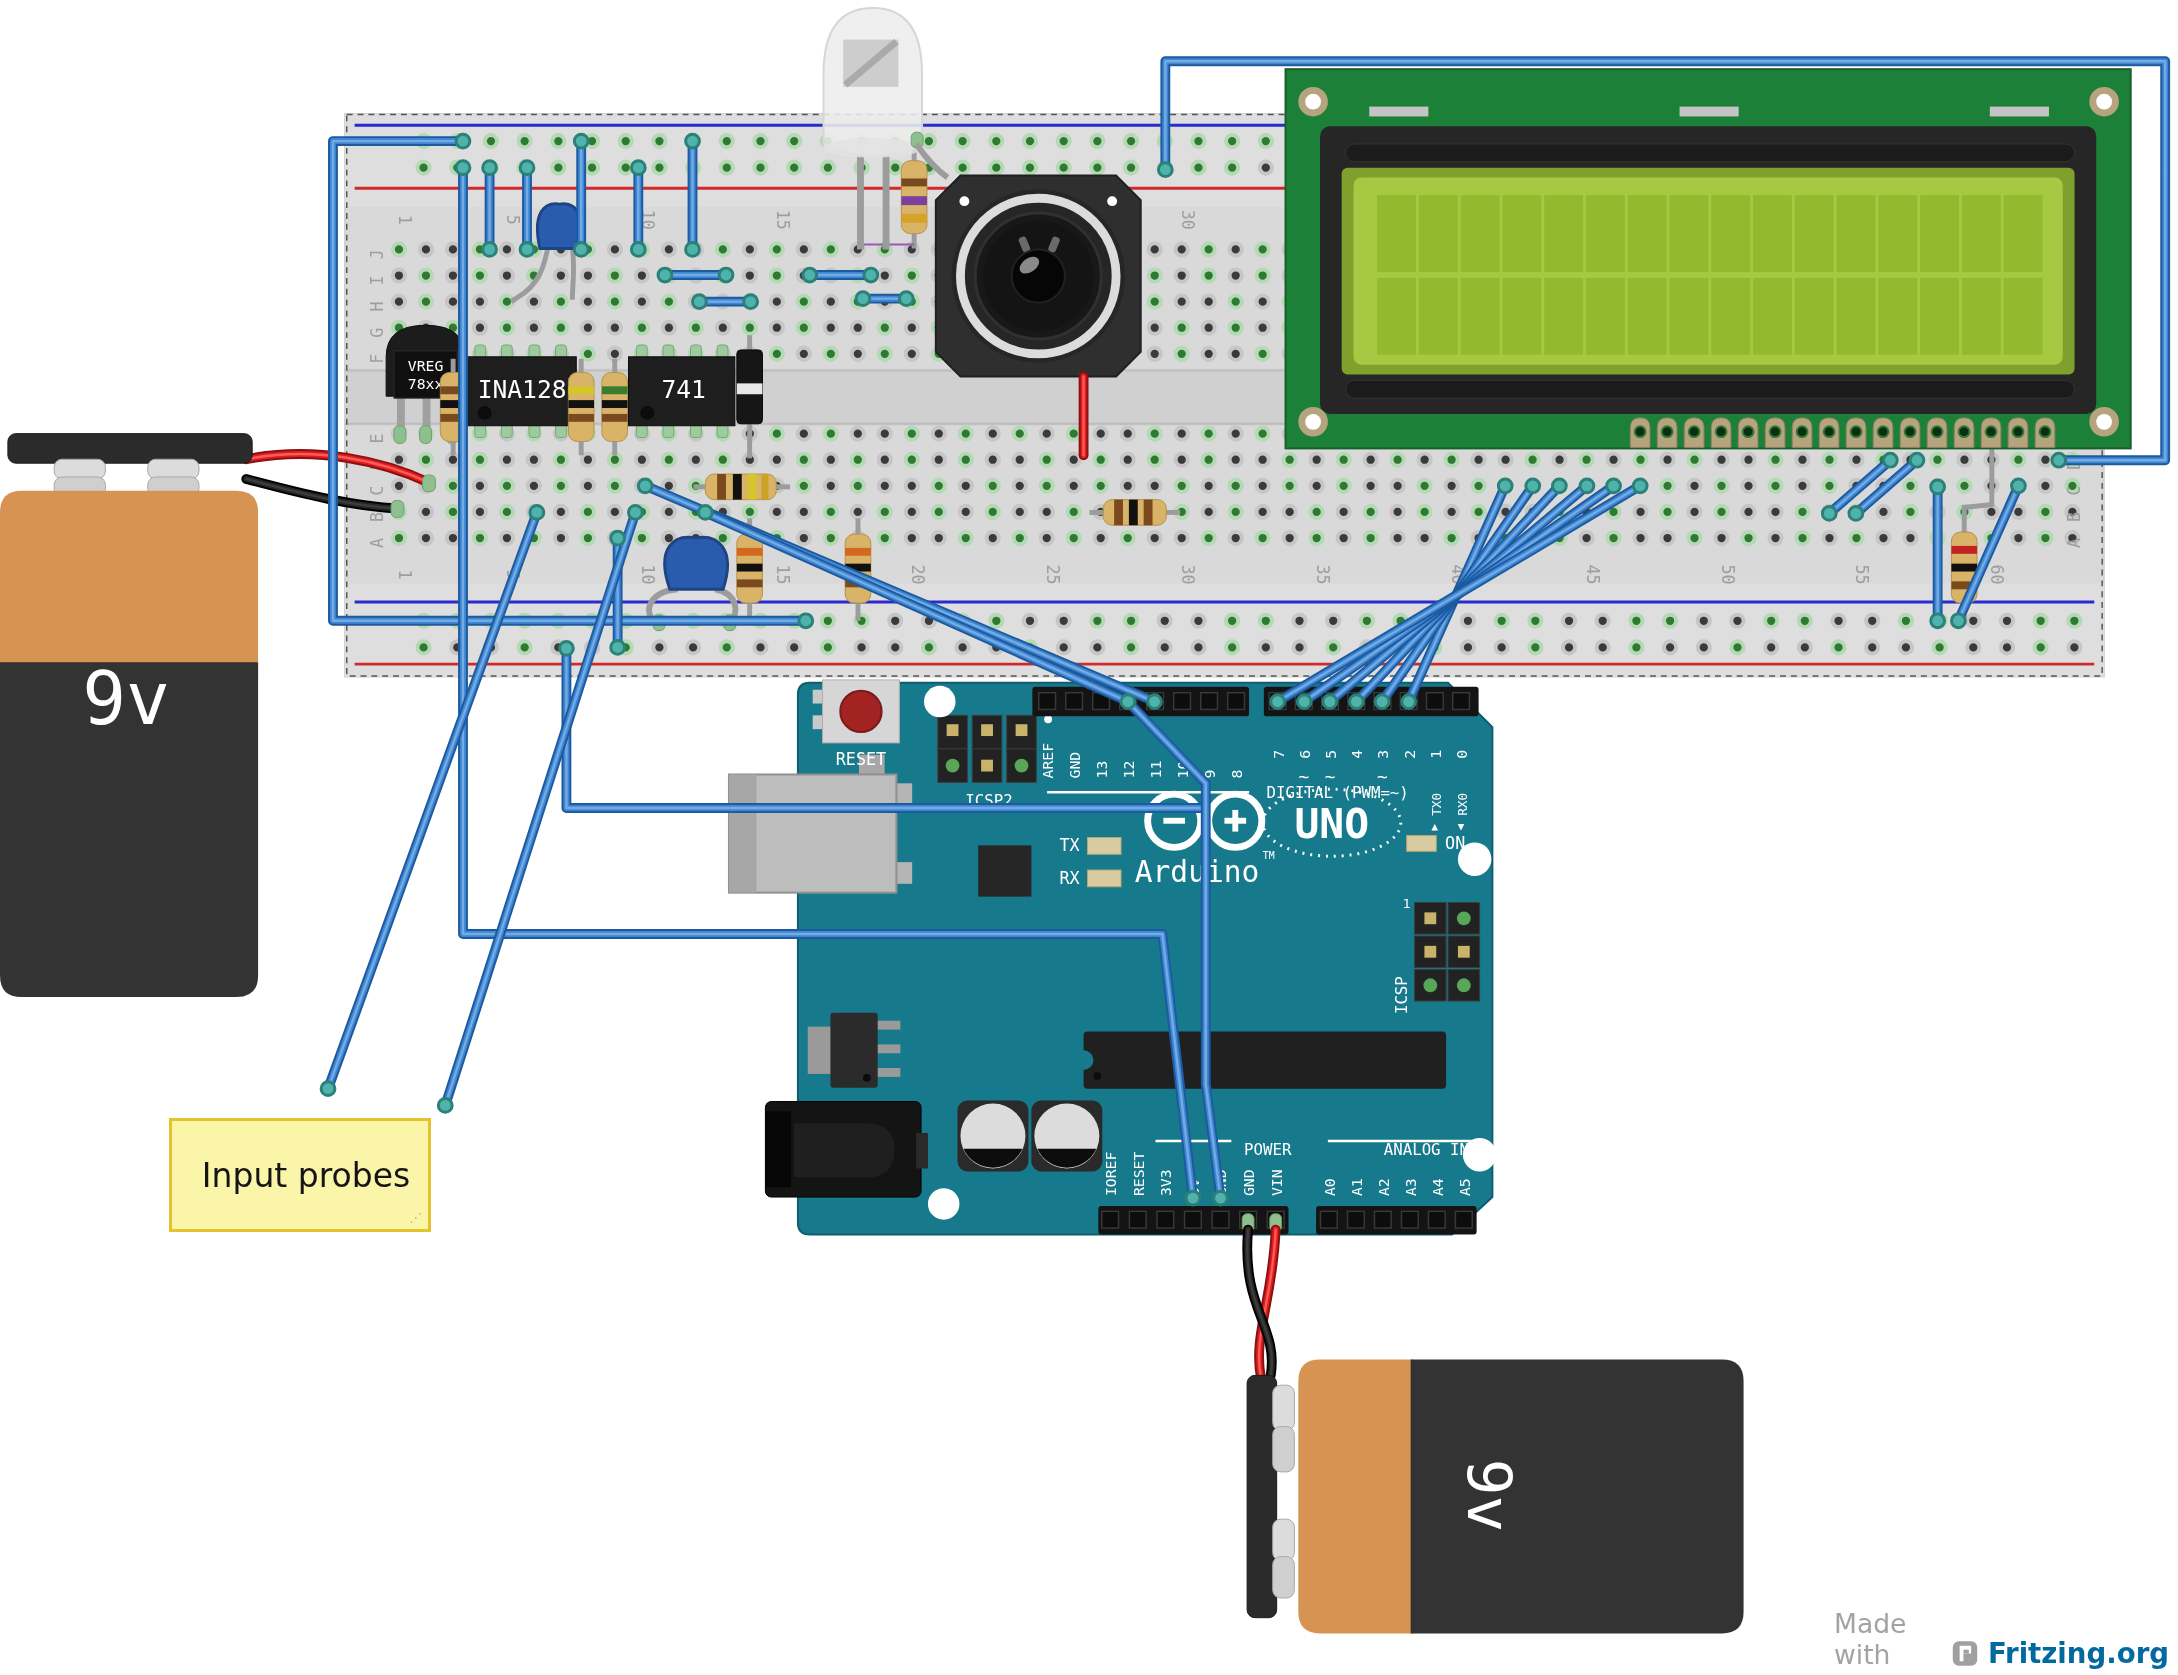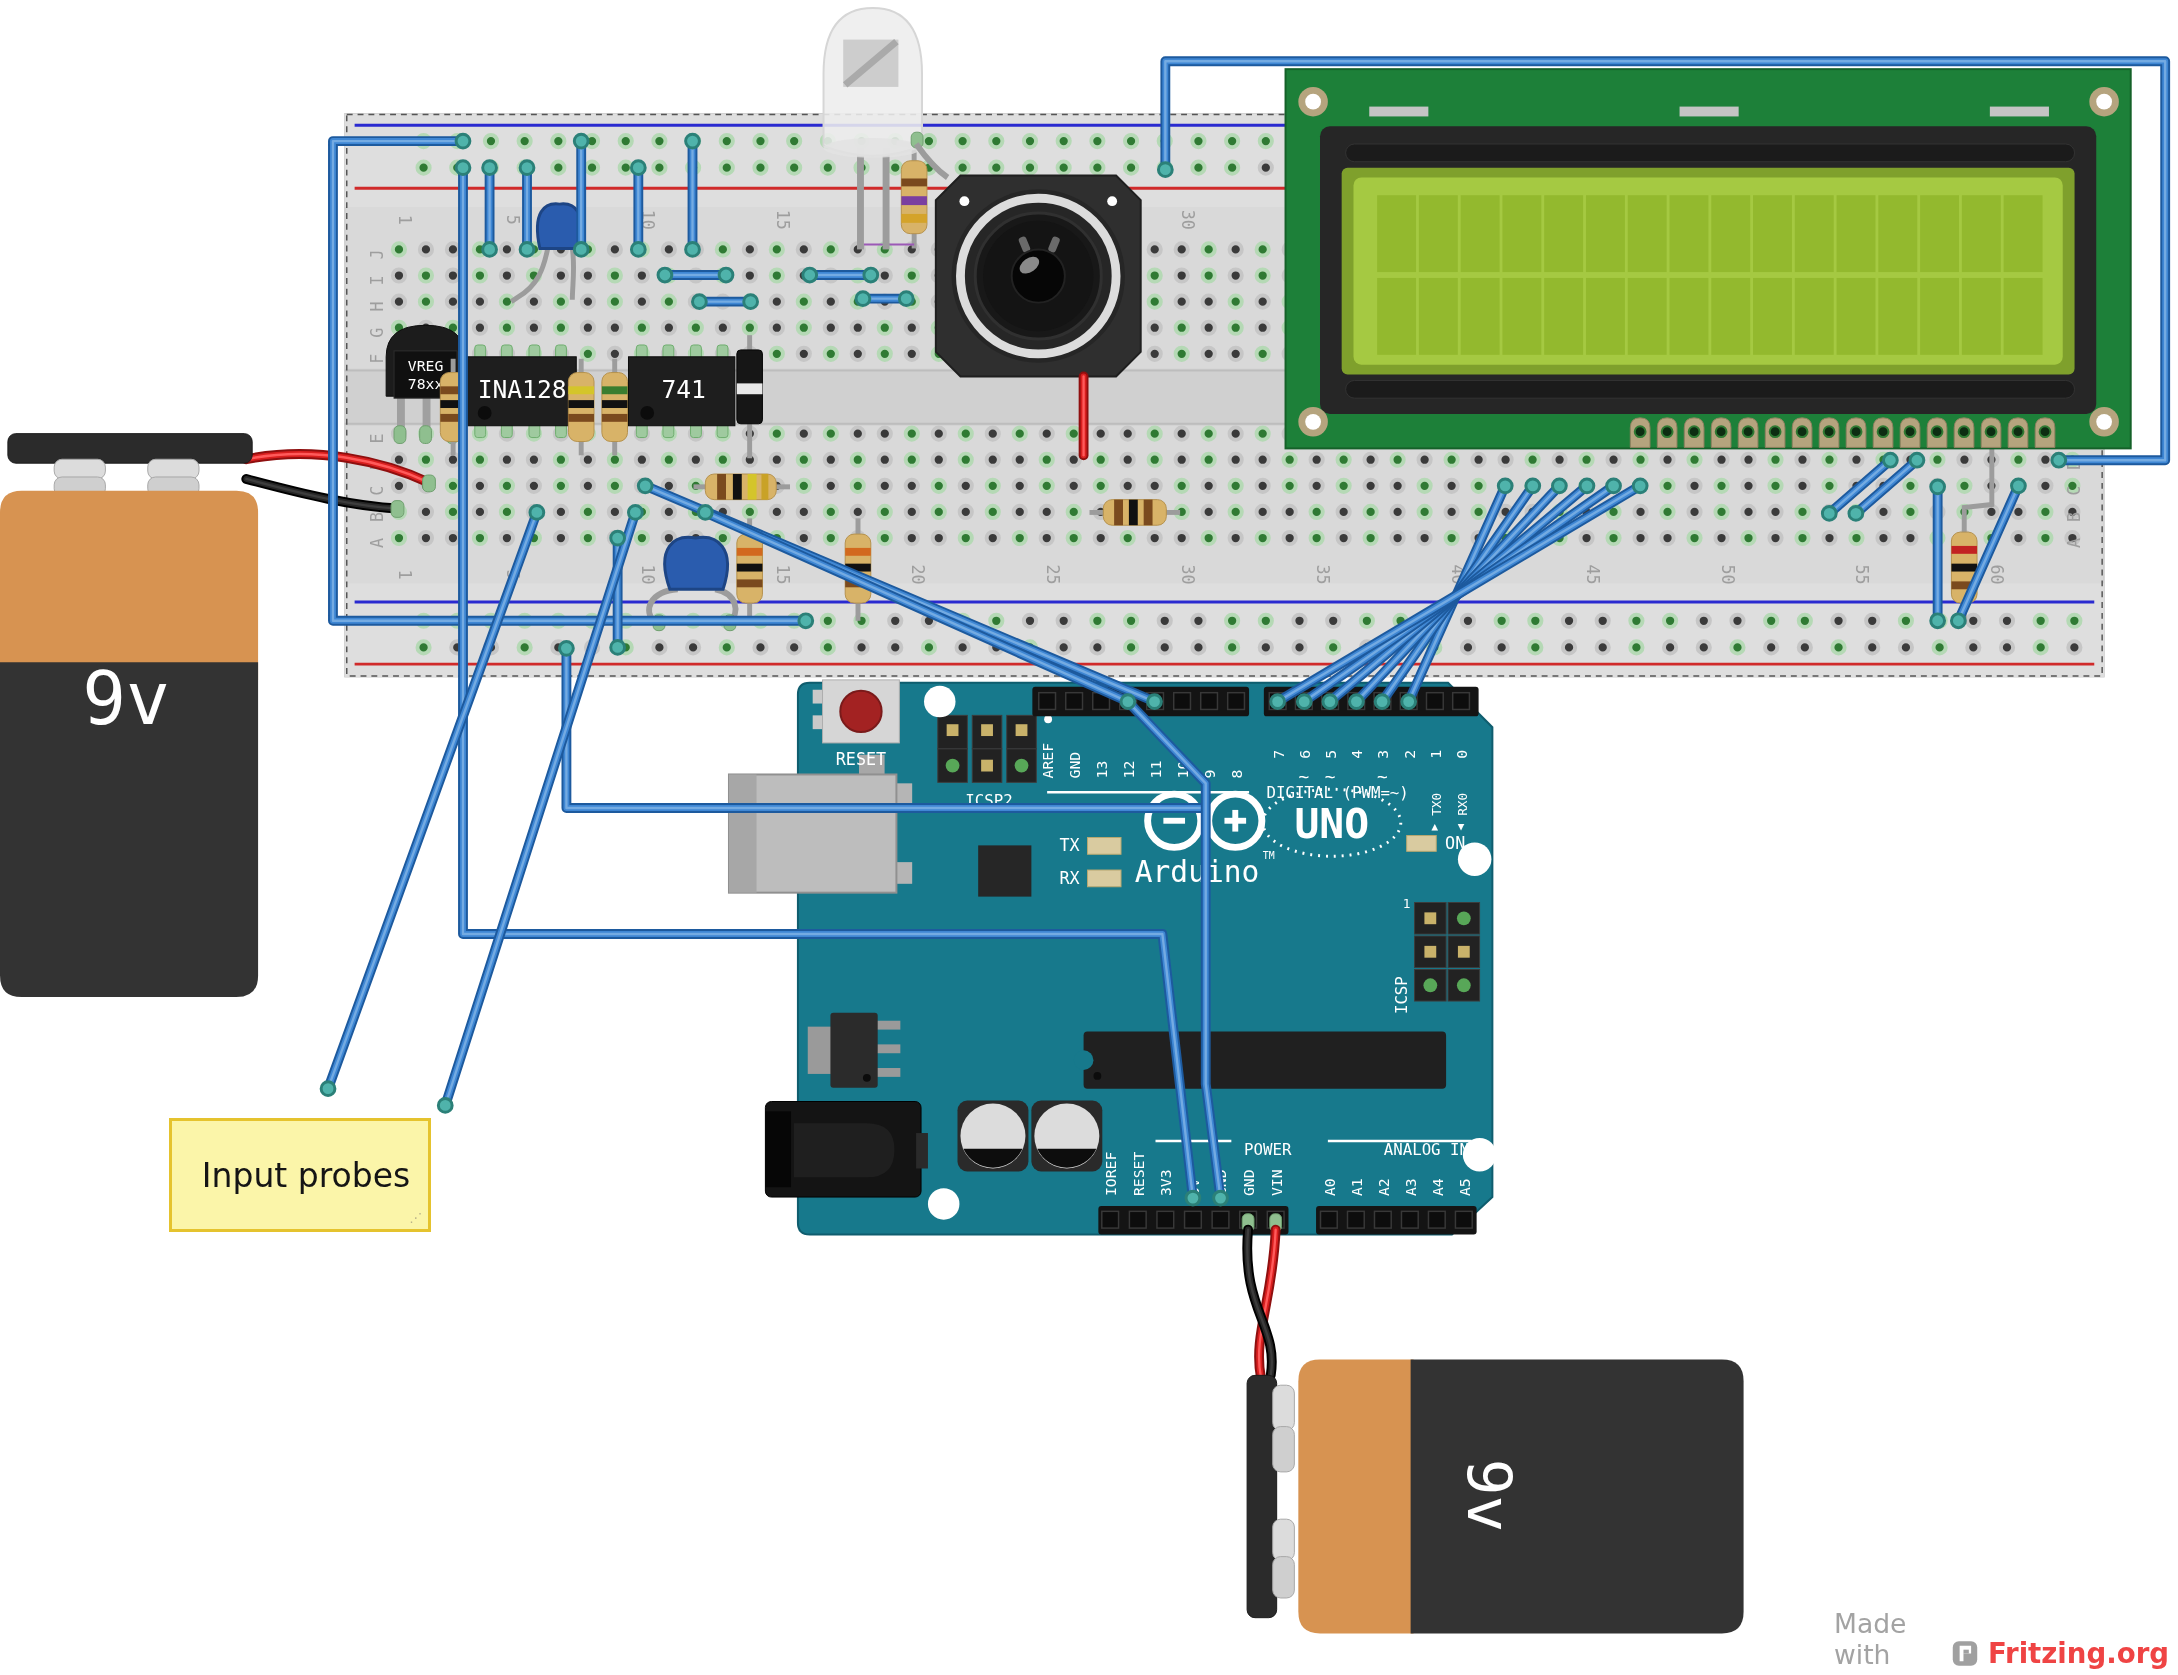--- a/index.html
+++ b/index.html
@@ -8,21 +8,21 @@
   svg text{font-family:"DejaVu Sans Mono",monospace;}
   .note{position:absolute;left:169px;top:1118px;width:262px;height:114px;
         background:#fbf5a9;border:3px solid #e5c32e;box-sizing:border-box;
         display:flex;align-items:center;justify-content:center;
         font-size:33px;color:#151515;font-family:"DejaVu Sans",sans-serif;padding-left:12px;}
   .note .grip{position:absolute;right:5.9px;bottom:3.9px;font-size:12.8px;color:#b9b28a;}
   .watermark{position:absolute;left:1834px;top:1635px;width:335px;height:35px;
              display:flex;align-items:flex-end;gap:9.9px;justify-content:flex-end;
              font-family:"DejaVu Sans",sans-serif;}
   .watermark .made{color:#a3a3a3;font-size:26.6px;}
-  .watermark .brand{color:#ef4444;font-size:27.6px;font-weight:bold;}
+  .watermark .brand{color:#0369a1;font-size:27.6px;font-weight:bold;}
 </style>
 </head>
 <body>
 
 <div class="stage">
 <svg id="scene" width="2178" height="1676" viewBox="0 0 2211 1701" xmlns="http://www.w3.org/2000/svg">
 
   <g>
     <rect x="350" y="115" width="1786" height="572" fill="#d9d9d9" stroke="#c2c2c2"></rect>
     <rect x="350" y="115" width="1786" height="95" fill="#dedede"></rect>

